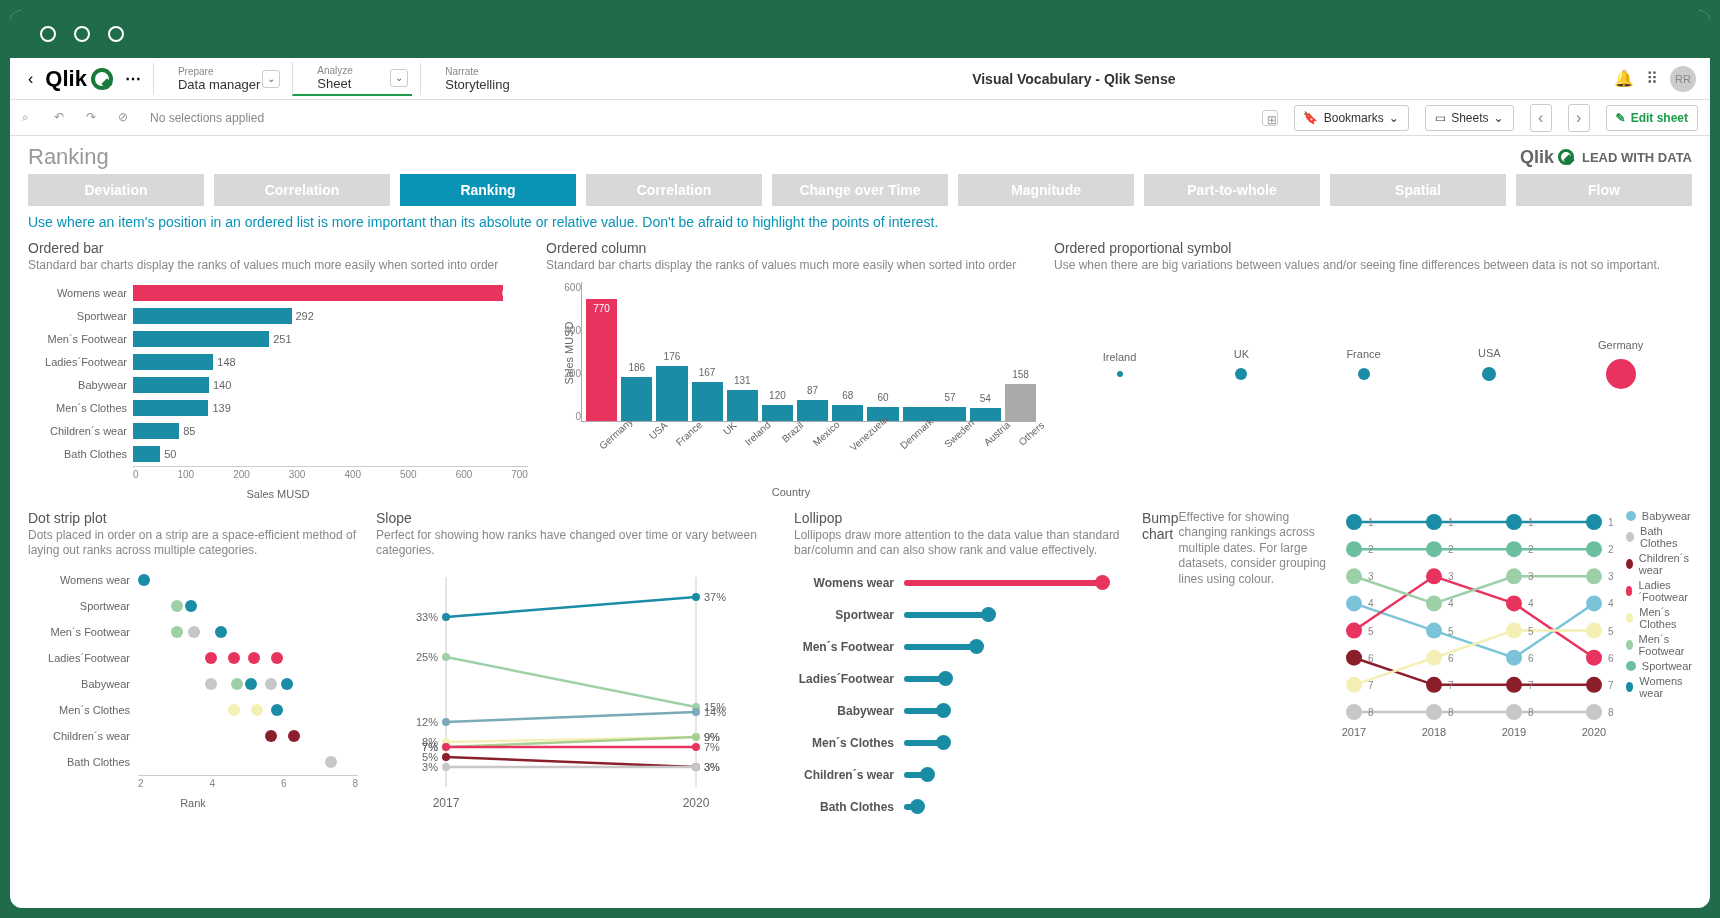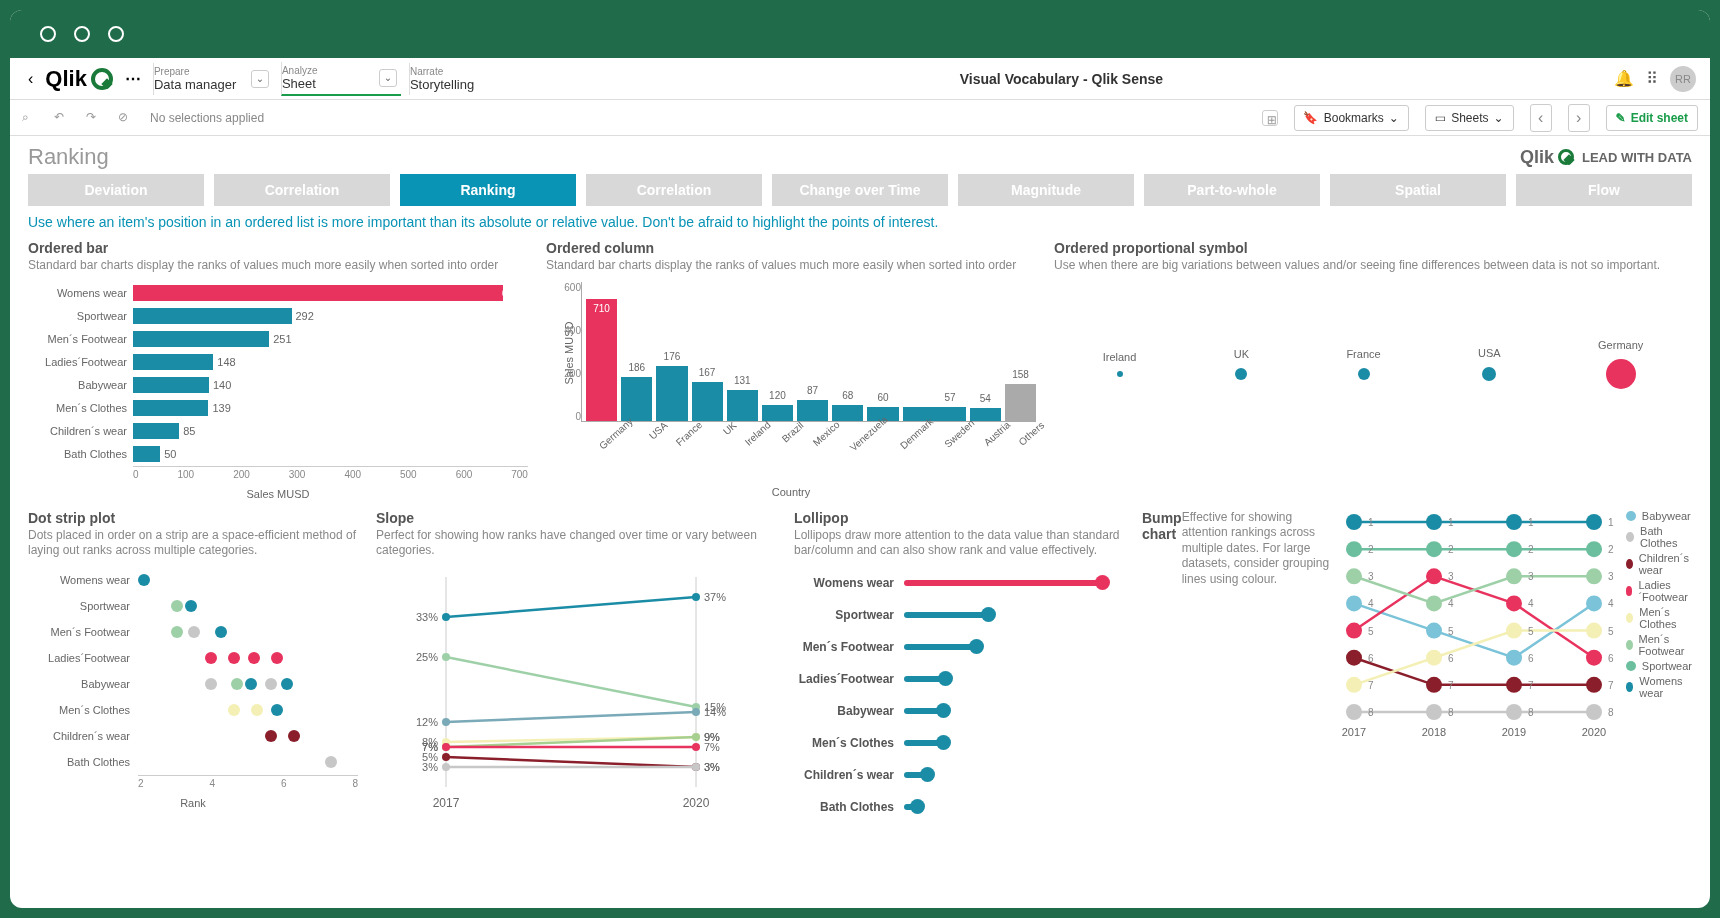--- a/index.html
+++ b/index.html
@@ -5,21 +5,21 @@
 *{box-sizing:border-box;margin:0;padding:0;font-family:-apple-system,BlinkMacSystemFont,"Segoe UI",Arial,sans-serif}
 body{background:#1f6b4a;padding:10px;width:1720px;height:918px;overflow:hidden}
 .window{background:#fff;border-radius:12px;height:898px;overflow:hidden;display:flex;flex-direction:column}
 .titlebar{background:#1f6b4a;height:48px;display:flex;align-items:center;padding:0 30px;gap:18px}
 .tbdot{width:16px;height:16px;border:2.5px solid #fff;border-radius:50%}
 .topbar{height:42px;display:flex;align-items:center;border-bottom:1px solid #ddd;padding:0 14px;gap:8px}
 .logo{font-weight:700;font-size:22px;display:flex;align-items:center;gap:4px}
 .logo-q{width:22px;height:22px;border:4px solid #1a7a3a;border-radius:50%;position:relative}
 .logo-q::after{content:"";position:absolute;bottom:-2px;right:-2px;width:8px;height:8px;background:#1a7a3a;border-radius:0 0 2px 0;transform:rotate(45deg)}
 .chev{font-size:16px;padding:4px;cursor:pointer}
-.topdrop{display:flex;flex-direction:column;padding:3px 0;border-left:1px solid #ddd;min-width:120px;position:relative}
+.topdrop{display:flex;flex-direction:column;padding:3px 24px;border-left:1px solid #ddd;min-width:120px;position:relative}
 .topdrop .lbl{font-size:10px;color:#888}
 .topdrop .val{font-size:13px;color:#333;font-weight:500}
 .topdrop.active{border-bottom:2px solid #1a9c4a}
 .topdrop .caret{position:absolute;right:4px;top:50%;transform:translateY(-50%);width:18px;height:18px;border:1px solid #ccc;border-radius:3px;display:flex;align-items:center;justify-content:center;font-size:10px;color:#666}
 .apptitle{flex:1;text-align:center;font-size:14px;font-weight:600;color:#333}
 .ticon{width:20px;height:20px;display:flex;align-items:center;justify-content:center;font-size:16px;color:#555;cursor:pointer}
 .avatar{width:26px;height:26px;border-radius:50%;background:#ccc;color:#888;font-size:11px;display:flex;align-items:center;justify-content:center}
 .selbar{height:36px;display:flex;align-items:center;border-bottom:1px solid #ddd;padding:0 12px;gap:16px;font-size:12px;color:#888}
 .selbar .spacer{flex:1}
 .selbtn{display:flex;align-items:center;gap:5px;padding:5px 9px;border:1px solid #ccc;border-radius:3px;font-size:12px;color:#333;cursor:pointer}
@@ -27,21 +27,21 @@
 .sicon{width:16px;height:16px;color:#999}
 .content{flex:1;padding:8px 18px;overflow:hidden}
 .pagetitle{font-size:22px;color:#999;font-weight:400;margin-bottom:4px;display:flex;align-items:center}
 .pagetitle .brand{margin-left:auto;display:flex;align-items:center;gap:8px;font-size:13px;color:#666;font-weight:600}
 .tabs{display:flex;gap:10px;margin-bottom:8px}
 .tab{flex:1;padding:8px;text-align:center;background:#d8d8d8;color:#fff;font-weight:700;font-size:14px;cursor:pointer}
 .tab.active{background:#0993b5}
 .desc{color:#0993b5;font-weight:400;font-size:14px;margin-bottom:10px}
 .row1{display:grid;grid-template-columns:500px 490px 1fr;gap:18px;margin-bottom:10px}
 .row2{display:grid;grid-template-columns:330px 400px 330px 1fr;gap:18px}
-.chart h3{font-size:14px;font-weight:700;color:#555;margin-bottom:2px}
+.chart h3{font-size:14px;font-weight:400;color:#555;margin-bottom:2px}
 .chart p{font-size:12px;color:#888;margin-bottom:8px;line-height:1.3}
 .barh{position:relative;height:22px;display:flex;align-items:center;margin-bottom:1px}
 .barh .lbl{width:105px;font-size:11px;text-align:right;padding-right:6px;color:#666}
 .barh .bar{height:16px;background:#1b8ca5}
 .barh.hl .bar{background:#e8335e}
 .barh .val{font-size:11px;color:#666;margin-left:4px}
 .barh.hl .val{color:#fff;position:absolute;right:8px}
 .axis{position:relative;height:20px;margin-left:105px;border-top:1px solid #ccc;display:flex;justify-content:space-between;font-size:10px;color:#888;padding-top:2px}
 .axislbl{text-align:center;font-size:11px;color:#666;margin-top:2px}
 .colchart{position:relative;height:180px}
@@ -226,21 +226,21 @@
       <div class="colchart">
         <span class="yaxislbl">Sales MUSD</span>
         <div class="yaxis">
               <span>600</span>
               <span>400</span>
               <span>200</span>
               <span>0</span>
             </div>
         <div class="cols" id="ocols">
               <div class="col hl" style="height: 121.333px;">
-                <span class="v">710</span>
+                <span class="v">770</span>
               </div>
               <div class="col" style="height: 43.4px;">
                 <span class="v">186</span>
               </div>
               <div class="col" style="height: 55px;">
                 <span class="v">176</span>
               </div>
               <div class="col" style="height: 38.9667px;">
                 <span class="v">167</span>
               </div>
@@ -472,21 +472,21 @@
               <div class="stick" style="width:24.963289280469898px"></div>
             </div>
             <div class="row">
               <span class="lbl">Bath Clothes</span>
               <div class="stick" style="width:14.684287812041116px"></div>
             </div>
           </div>
     </div>
     <div class="chart" style="display:flex;flex-direction:row">
       <h3>Bump chart</h3>
-      <p>Effective for showing attention rankings across multiple dates. For large datasets, consider grouping lines using colour.</p>
+      <p>Effective for showing changing rankings across multiple dates. For large datasets, consider grouping lines using colour.</p>
       <div style="display:flex;gap:12px">
         <svg id="bump" width="280" height="230">
               <path d="M20 93.42857142857143 L100 120.57142857142857 L180 147.71428571428572 L260 93.42857142857143 " stroke="#7ac3d8" stroke-width="2.5" fill="none"></path>
               <circle cx="20" cy="93.42857142857143" r="8" fill="#7ac3d8"></circle>
               <circle cx="100" cy="120.57142857142857" r="8" fill="#7ac3d8"></circle>
               <circle cx="180" cy="147.71428571428572" r="8" fill="#7ac3d8"></circle>
               <circle cx="260" cy="93.42857142857143" r="8" fill="#7ac3d8"></circle>
               <path d="M20 202 L100 202 L180 202 L260 202 " stroke="#c7c7c7" stroke-width="2.5" fill="none"></path>
               <circle cx="20" cy="202" r="8" fill="#c7c7c7"></circle>
               <circle cx="100" cy="202" r="8" fill="#c7c7c7"></circle>

